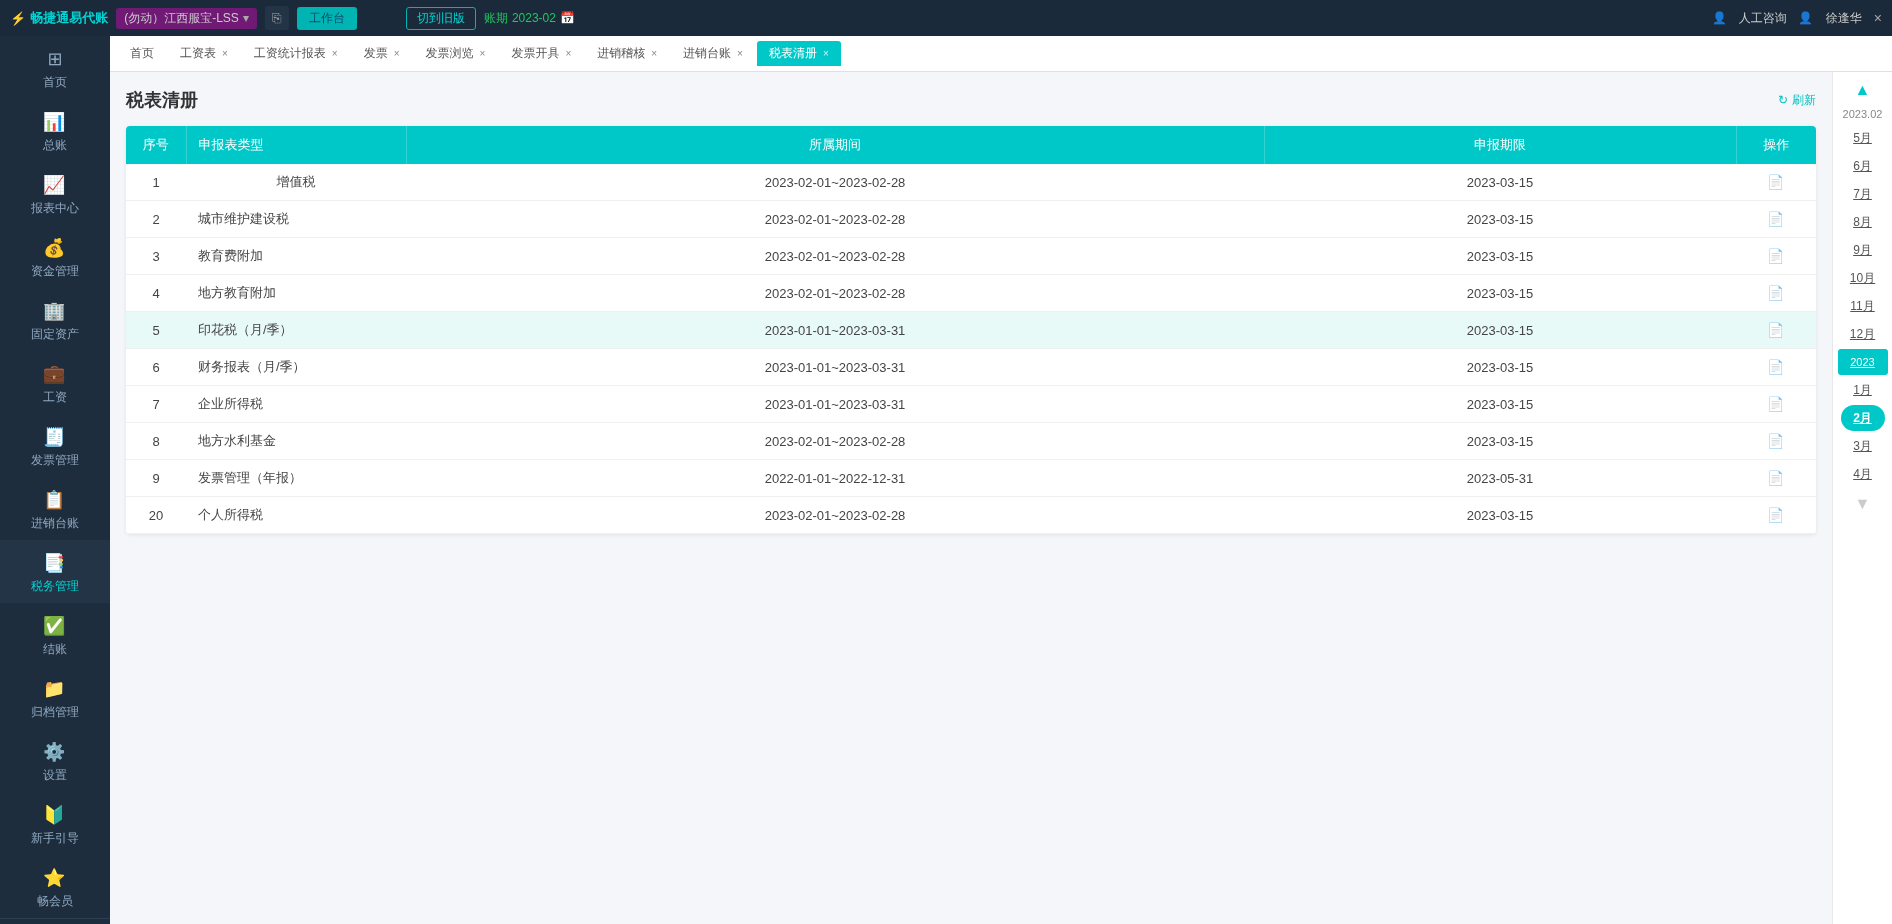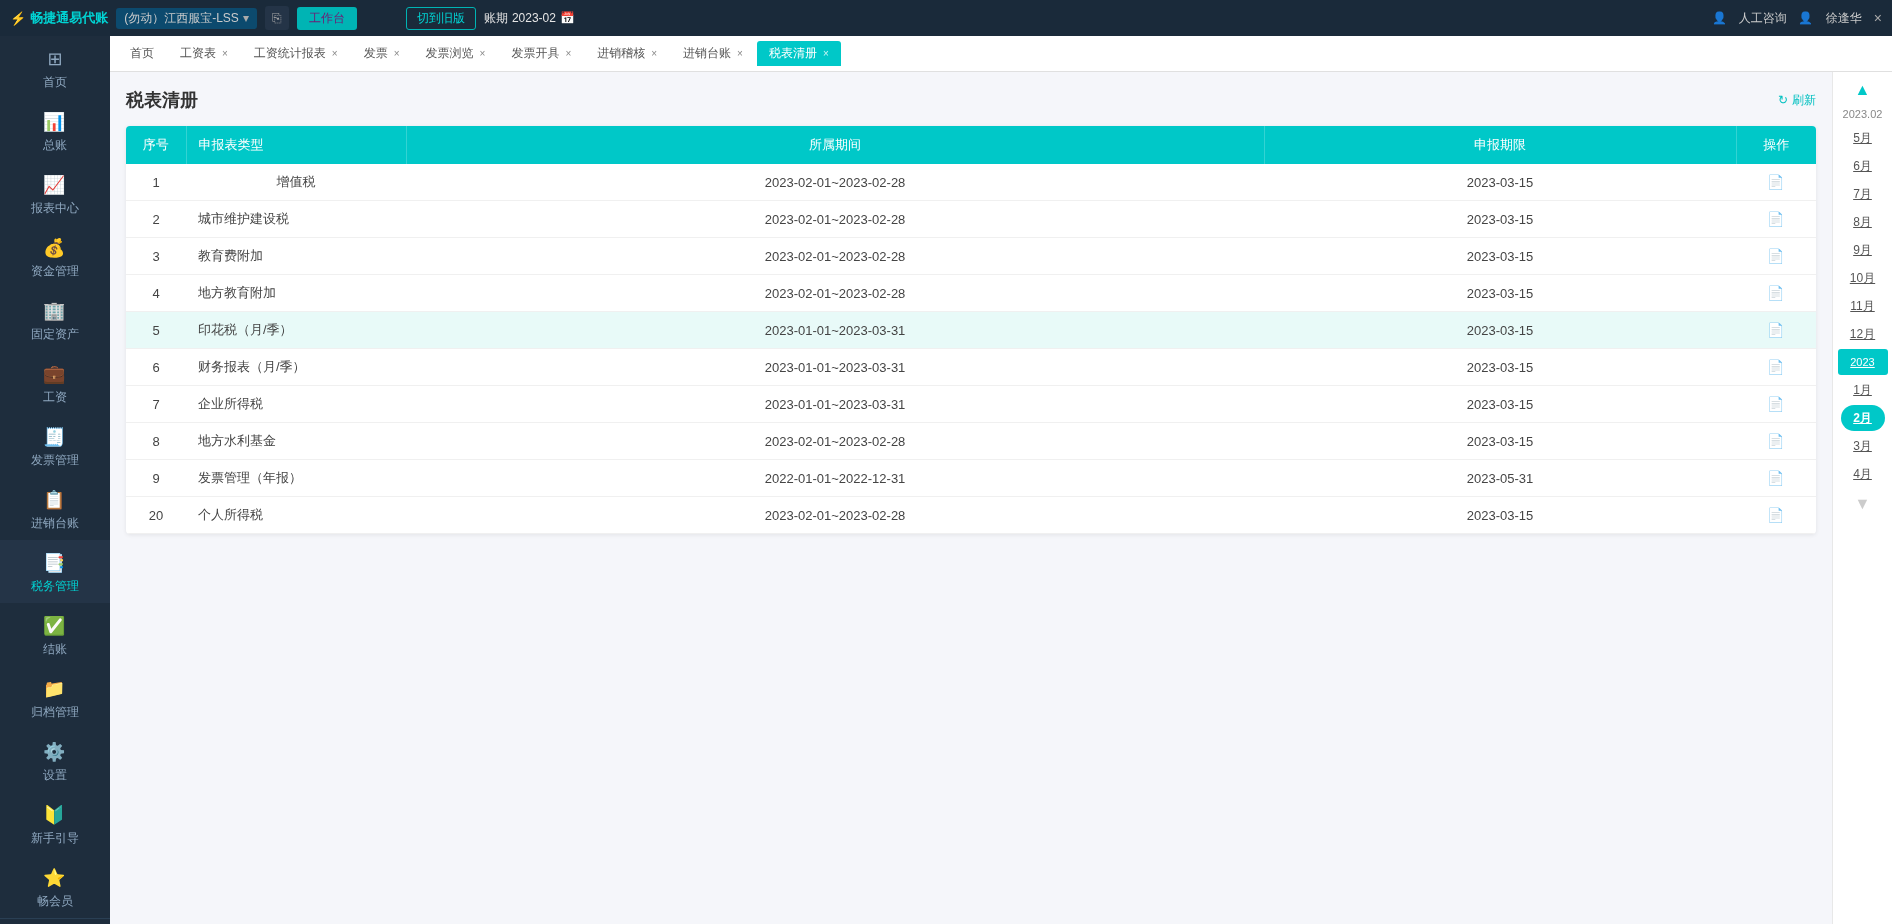--- a/index.html
+++ b/index.html
@@ -22,52 +22,52 @@
       display: flex;
       align-items: center;
       gap: 4px;
     }
     .top-header .company-selector {
       display: flex;
       align-items: center;
       gap: 4px;
       color: #ccc;
       font-size: 12px;
-      background: #0c4a6e;
+      background: #701a75;
       padding: 2px 8px;
       border-radius: 3px;
       cursor: pointer;
     }
     .top-header .company-selector .chevron { color: #aaa; }
     .top-header .icon-btn {
       width: 24px; height: 24px;
       background: #243447;
       border-radius: 3px;
       display: flex; align-items: center; justify-content: center;
       color: #aaa; cursor: pointer; font-size: 12px;
     }
     .top-header .workspace-btn {
       background: #00b4b4;
-      color: #701a75;
+      color: #0c4a6e;
       padding: 3px 12px;
       border-radius: 3px;
       font-size: 12px;
       cursor: pointer;
     }
     .top-header .switch-btn {
       border: 1px solid #00b4b4;
       color: #00d4d4;
       padding: 2px 10px;
       border-radius: 3px;
       font-size: 12px;
       cursor: pointer;
       margin-left: 41px;
     }
     .top-header .period {
-      color: #e5e5e5;
+      color: #22c55e;
       font-size: 12px;
       display: flex;
       align-items: center;
       gap: 4px;
     }
     .top-header-right {
       margin-left: auto;
       display: flex;
       align-items: center;
       gap: 12px;

